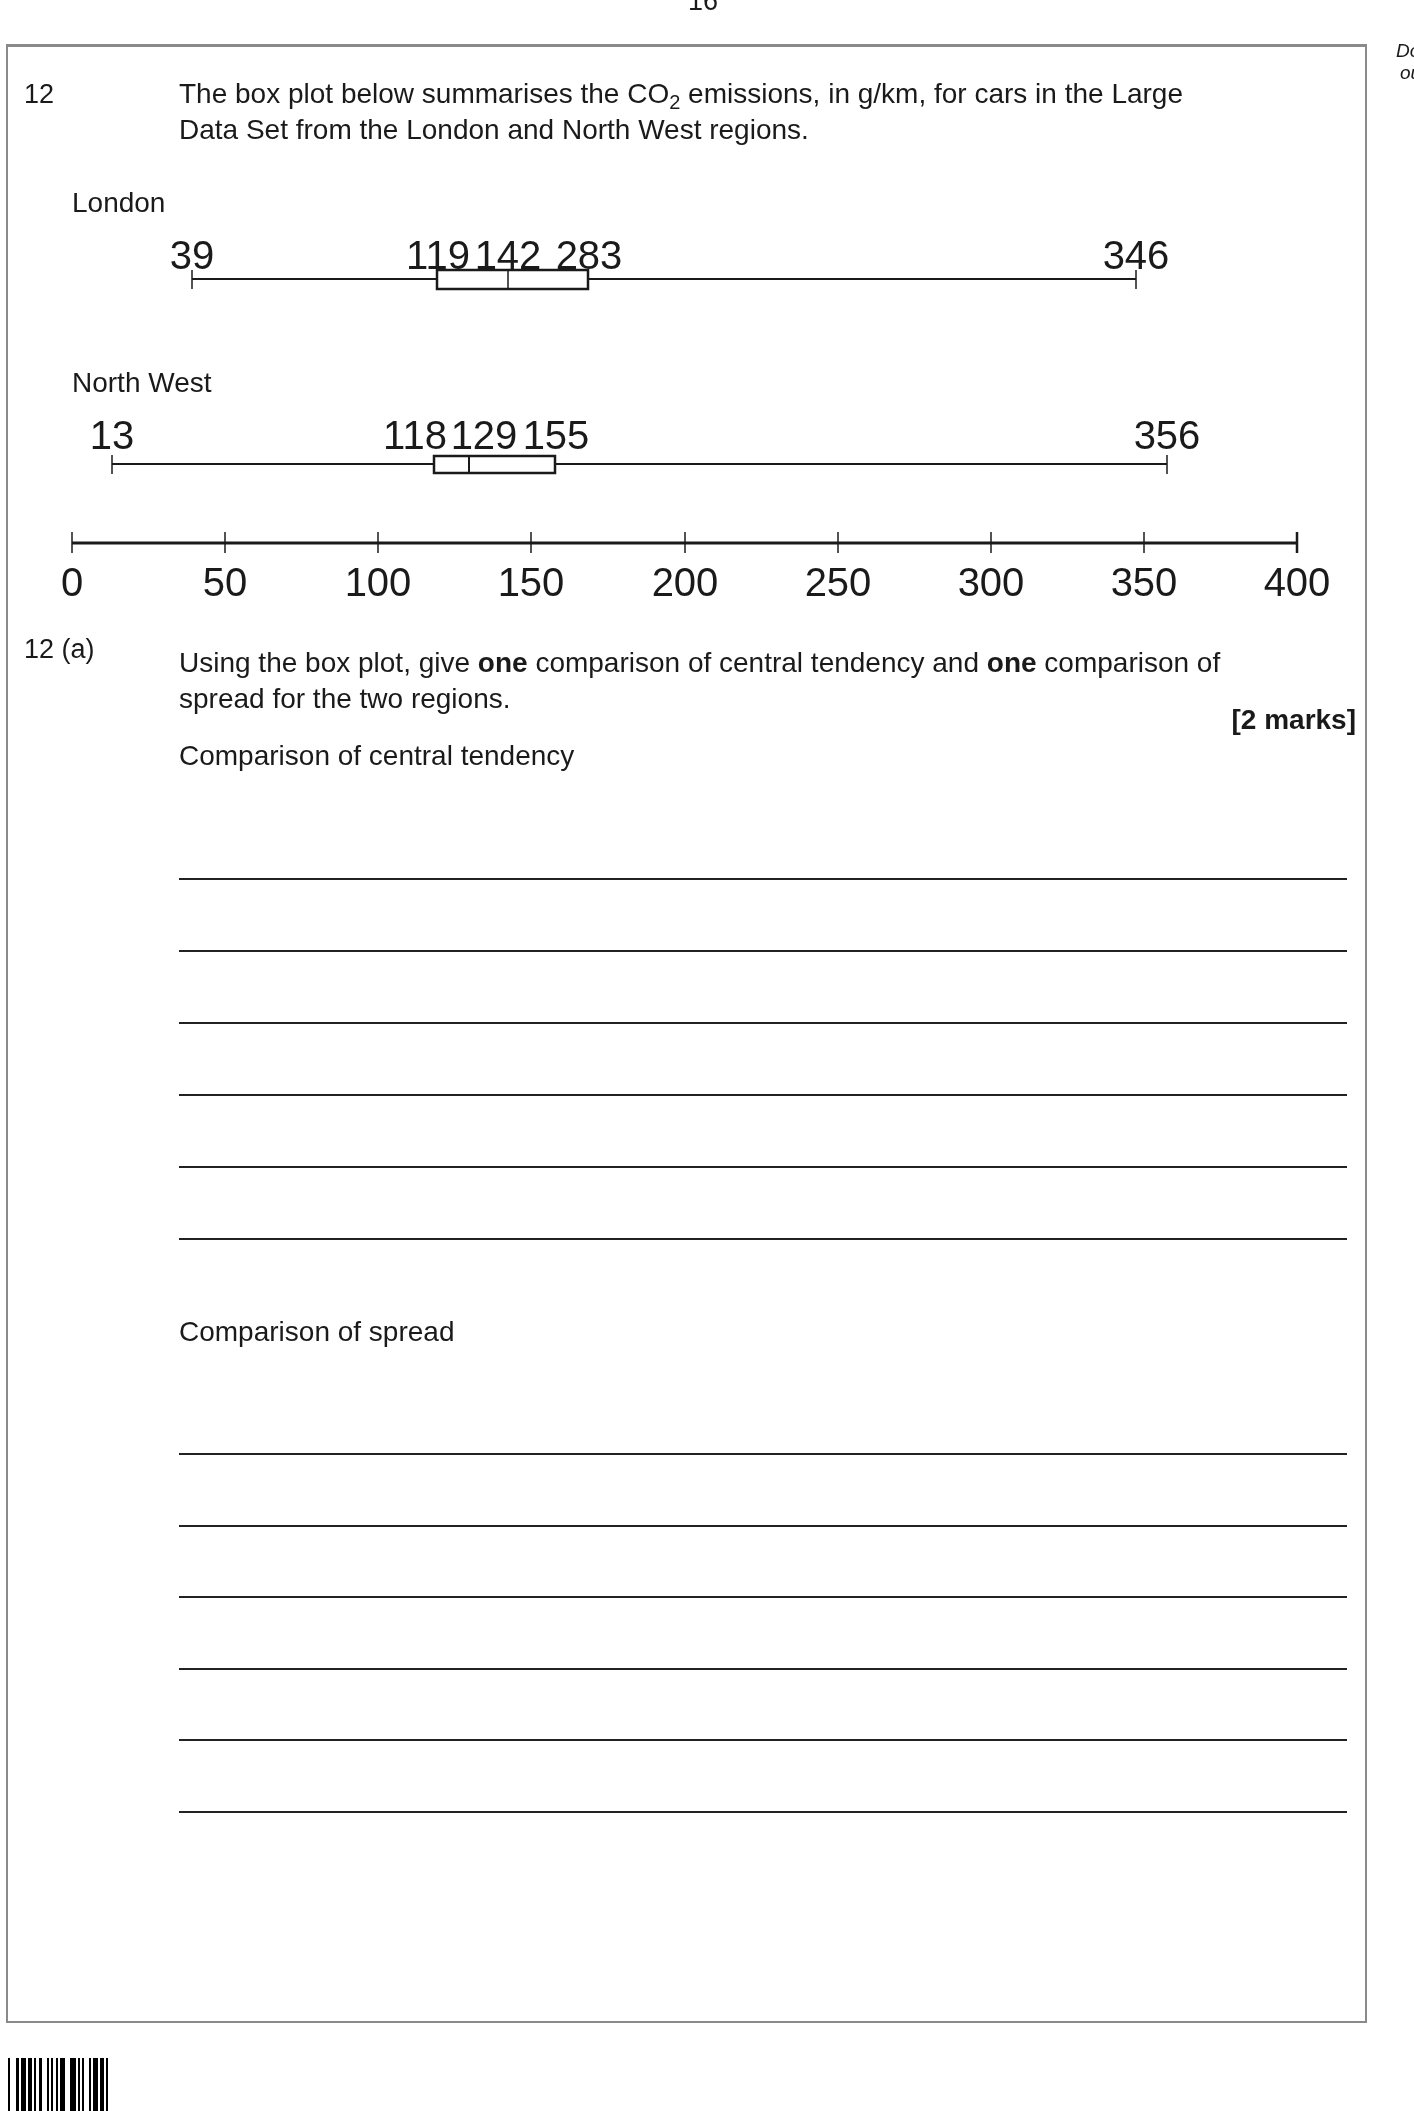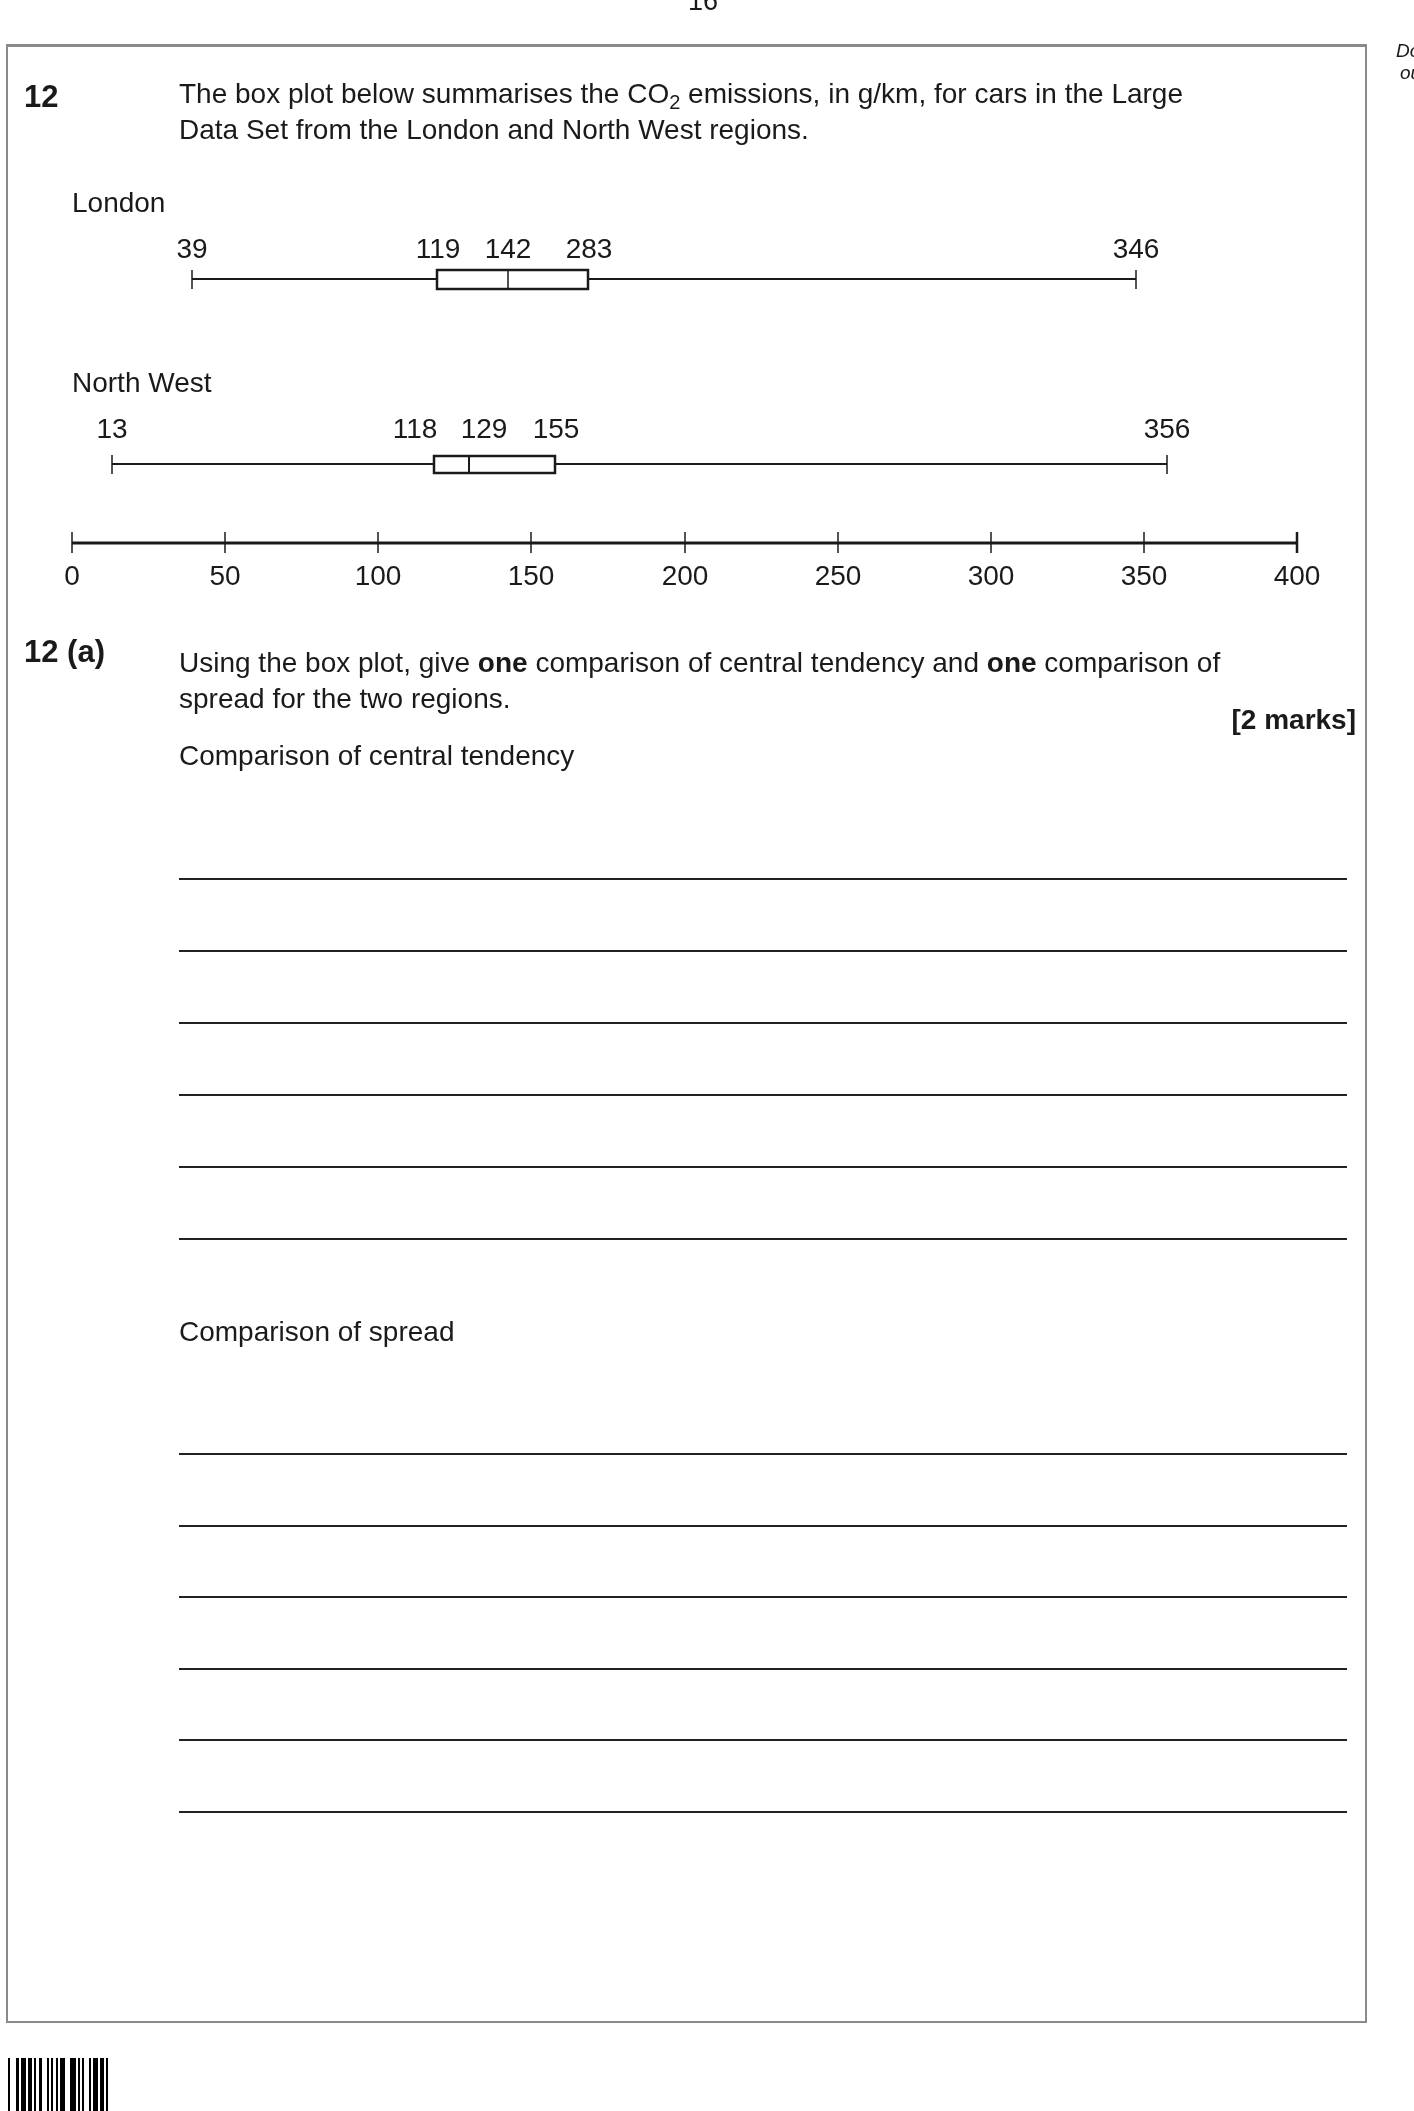--- a/index.html
+++ b/index.html
@@ -3,25 +3,25 @@
 <meta charset="utf-8">
 <style>
   html, body { margin: 0; padding: 0; background: #ffffff; }
   body { width: 1414px; height: 2111px; position: relative; overflow: hidden;
          font-family: "Liberation Sans", "DejaVu Sans", sans-serif; color: #1a1a1a; }
   .abs { position: absolute; }
   .page-number { left: 688px; top: -14px; font-size: 27px; width: 30px; text-align: center; }
   .margin-note { left: 1396px; top: 40px; font-size: 19px; font-style: italic; line-height: 22px; }
   .frame { left: 6px; top: 44px; width: 1361px; height: 1979px; border: 2px solid #8a8a8a;
            border-top-width: 3px; box-sizing: border-box; }
-  .qnum { font-weight: bold; font-size: 31px; }
+  .qnum { font-weight: normal; font-size: 27px; }
   .qtext { font-size: 28px; line-height: 36px; }
   .qtext b { font-weight: bold; }
   .lbl { font-size: 28px; }
-  .val { font-size: 28px; transform: translateX(-50%); white-space: nowrap; }
+  .val { font-size: 40px; transform: translateX(-50%); white-space: nowrap; }
   .marks { font-size: 28px; font-weight: bold; text-align: right; }
   .answer-line { left: 179px; width: 1168px; height: 0; border-top: 2px solid #222; }
   sub { font-size: 20px; vertical-align: -6px; line-height: 0; }
   .barcode { left: 8px; top: 2058px; height: 53px; display: flex; align-items: stretch; }
   .barcode span { display: block; height: 100%; }
 </style>
 </head>
 <body>
 
 <div class="abs page-number">16</div>

